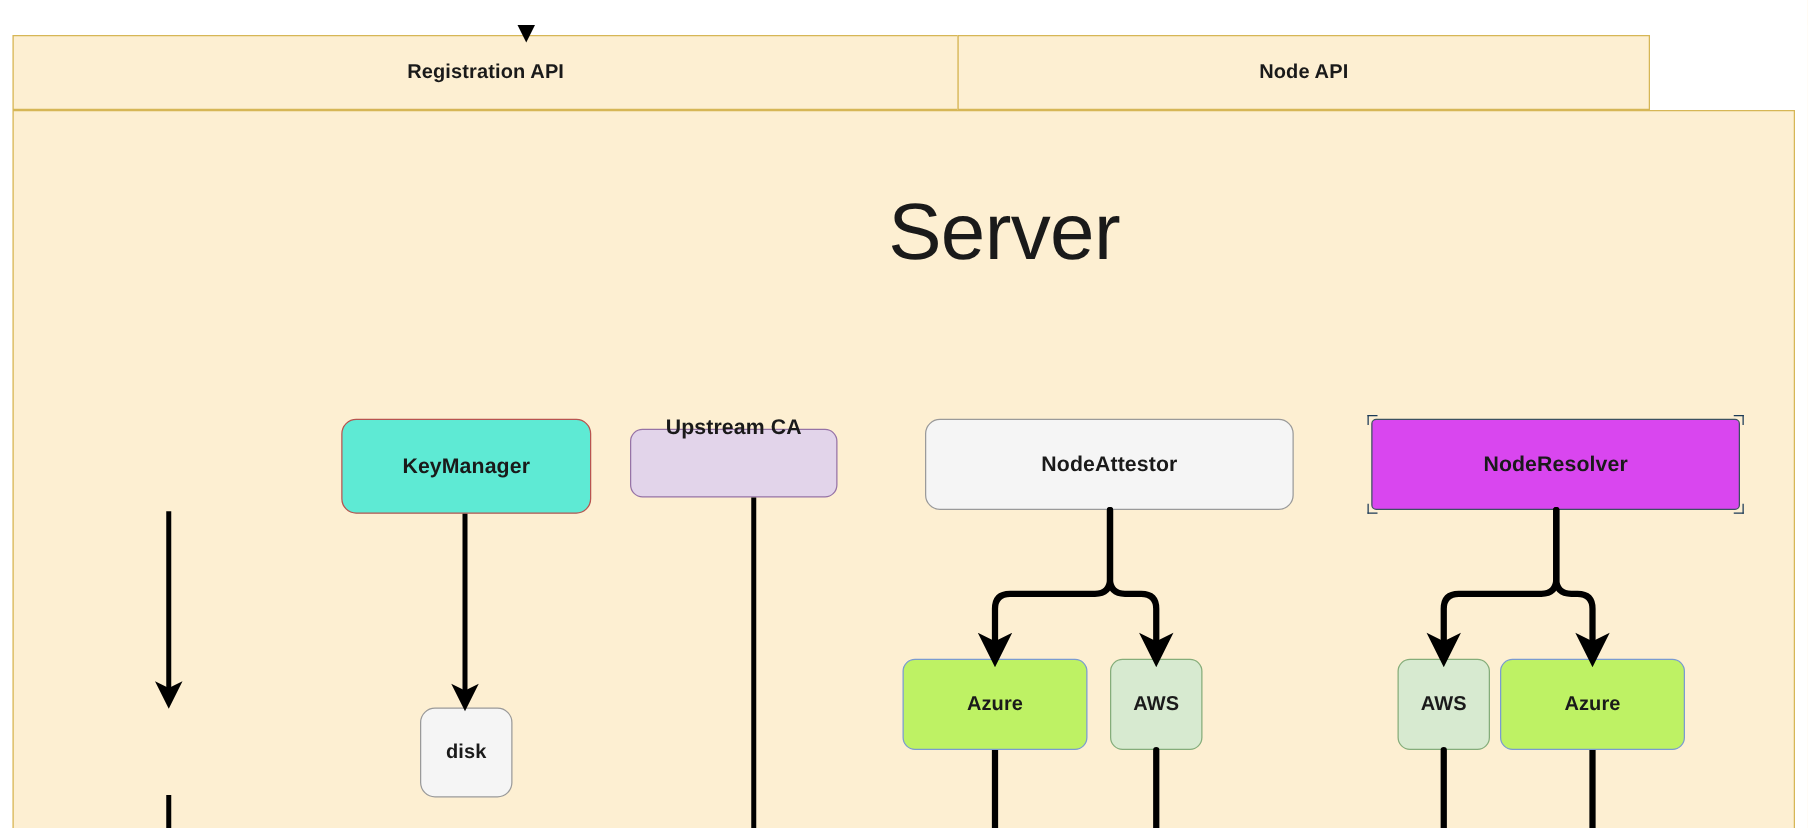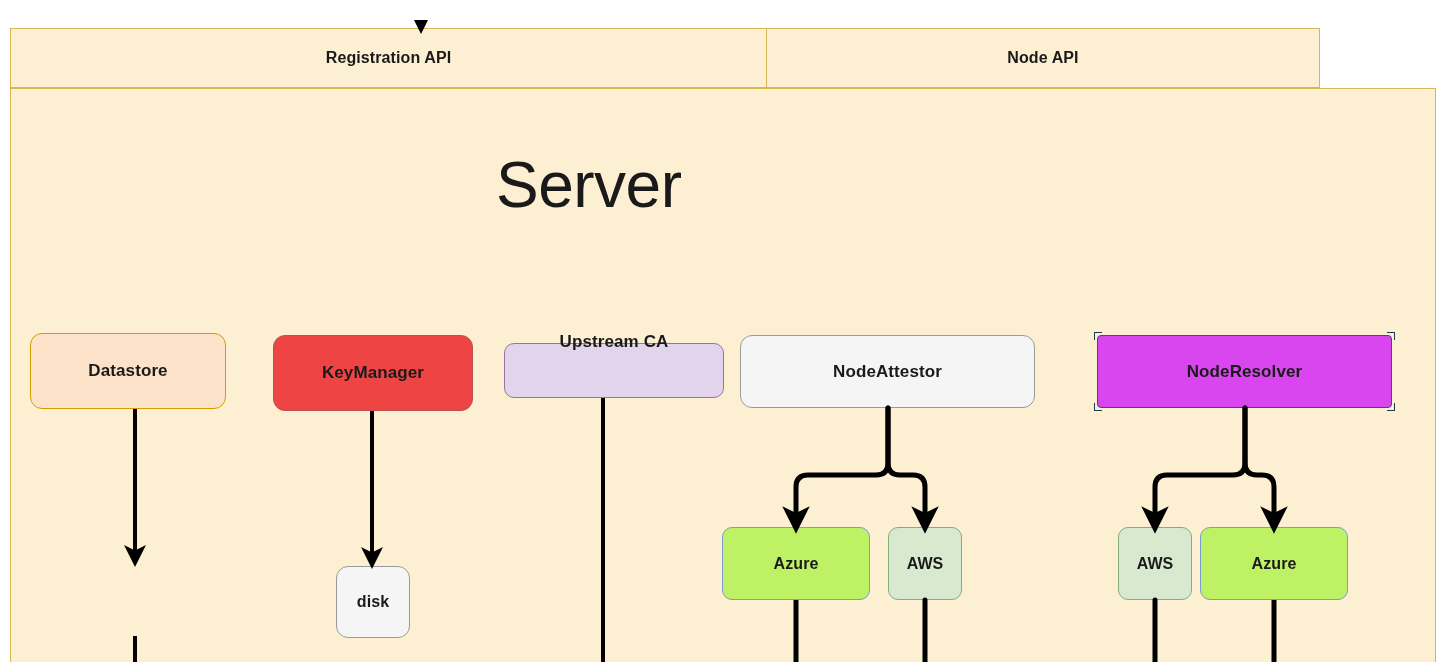--- a/index.html
+++ b/index.html
@@ -55,21 +55,21 @@
     letter-spacing: 0.1px;
   }
   .panel-title {
     position: absolute;
     z-index: 3;
     font-size: 64px;
     font-weight: 400;
     color: #1a1a1a;
     letter-spacing: -0.5px;
     white-space: nowrap;
-    text-align: left;
+    text-align: right;
   }
   
   .node {
     position: absolute;
     box-sizing: border-box;
     display: flex;
     align-items: center;
     justify-content: center;
     border-style: solid;
     border-width: 1px;
@@ -80,21 +80,21 @@
     font-weight: bold;
     color: #1a1a1a;
     white-space: nowrap;
     letter-spacing: 0.1px;
   }
   .node.small .node-label {
     font-size: 16px;
   }
   
   .sty-orange { background: #fbe2c8; border-color: #d79b00; }
-  .sty-pink   { background: #ef4444; border-color: #b85450; }
+  .sty-pink   { background: #5eead4; border-color: #b85450; }
   .sty-purple { background: #e2d4ea; border-color: #9673a6; }
   .sty-white  { background: #f5f5f5; border-color: #9a9a9a; }
   .sty-steel  { background: #d946ef; border-color: #3c5161; }
   .sty-blue   { background: #bef264; border-color: #7a9bd1; }
   .sty-green  { background: #d7ead0; border-color: #85ad7a; }
 
   
   .node.label-top { align-items: flex-start; }
   .node.label-top .node-label {
     position: relative;
@@ -173,29 +173,26 @@
 
     <g>
       <path d="M1274,580 L1274,662" stroke="#000000" stroke-width="5" fill="none"></path>
     </g>
 
     <g>
       <path d="M925,580 L925,645 Q925,662 945,662 L1135,662 Q1155,662 1155,645 L1155,580" stroke="#000000" stroke-width="5" fill="none" stroke-linecap="round"></path>
     </g>
   </svg>
 
-  <div class="node sty-orange" style="left:30px; top:313px; width:196px; height:76px; border-radius:12px;">
-    <span class="node-label">Datastore</span>
-  </div>
 
   <div class="node sty-pink" style="left:273px; top:315px; width:200px; height:76px; border-radius:12px;">
     <span class="node-label">KeyManager</span>
   </div>
 
-  <div class="node sty-purple label-top" style="left:504px; top:323px; width:220px; height:55px; border-radius:10px;">
+  <div class="node sty-purple label-top" style="left:504px; top:323px; width:166px; height:55px; border-radius:10px;">
     <span class="node-label">Upstream CA</span>
   </div>
 
   <div class="node sty-white" style="left:740px; top:315px; width:295px; height:73px; border-radius:12px;">
     <span class="node-label">NodeAttestor</span>
   </div>
 
   <div class="node sty-steel" style="left:1097px; top:315px; width:295px; height:73px; border-radius:4px;">
     <span class="node-label">NodeResolver</span>
     <span class="handles">

